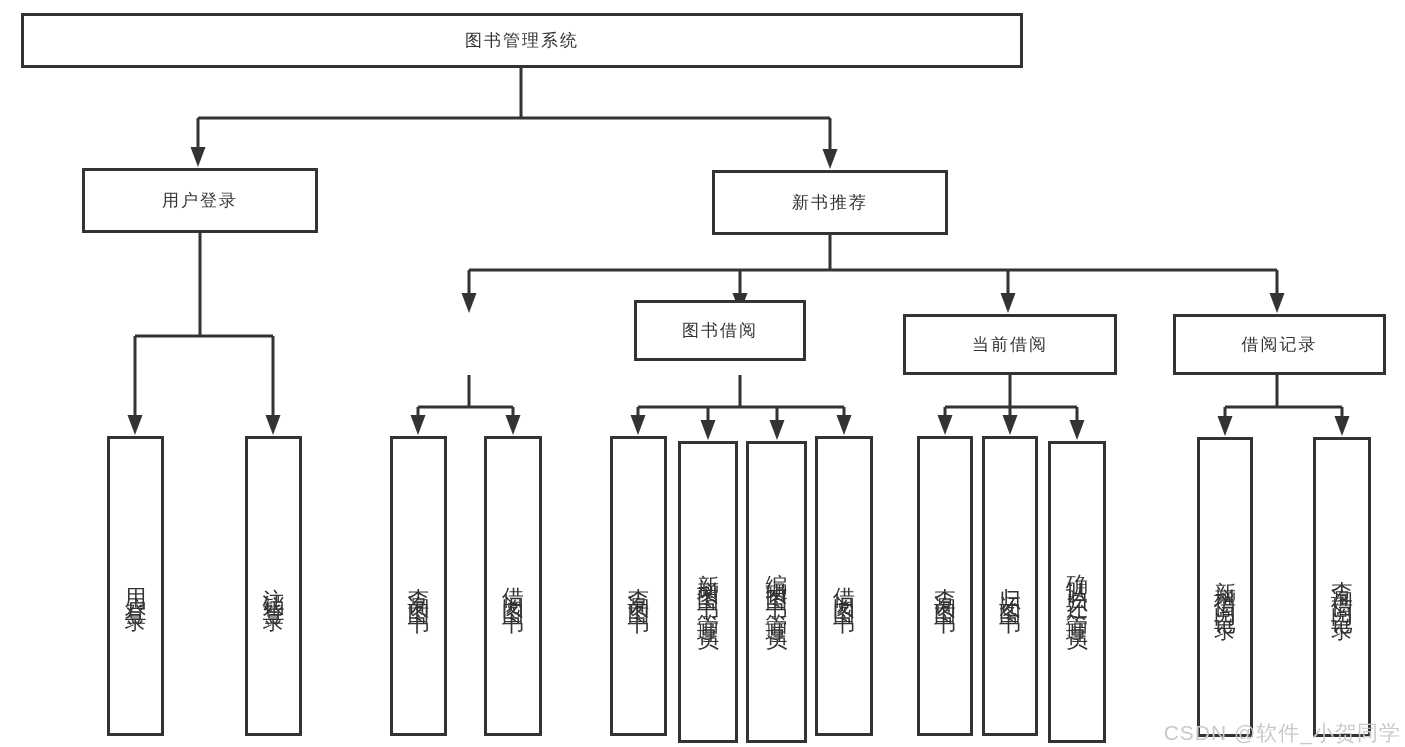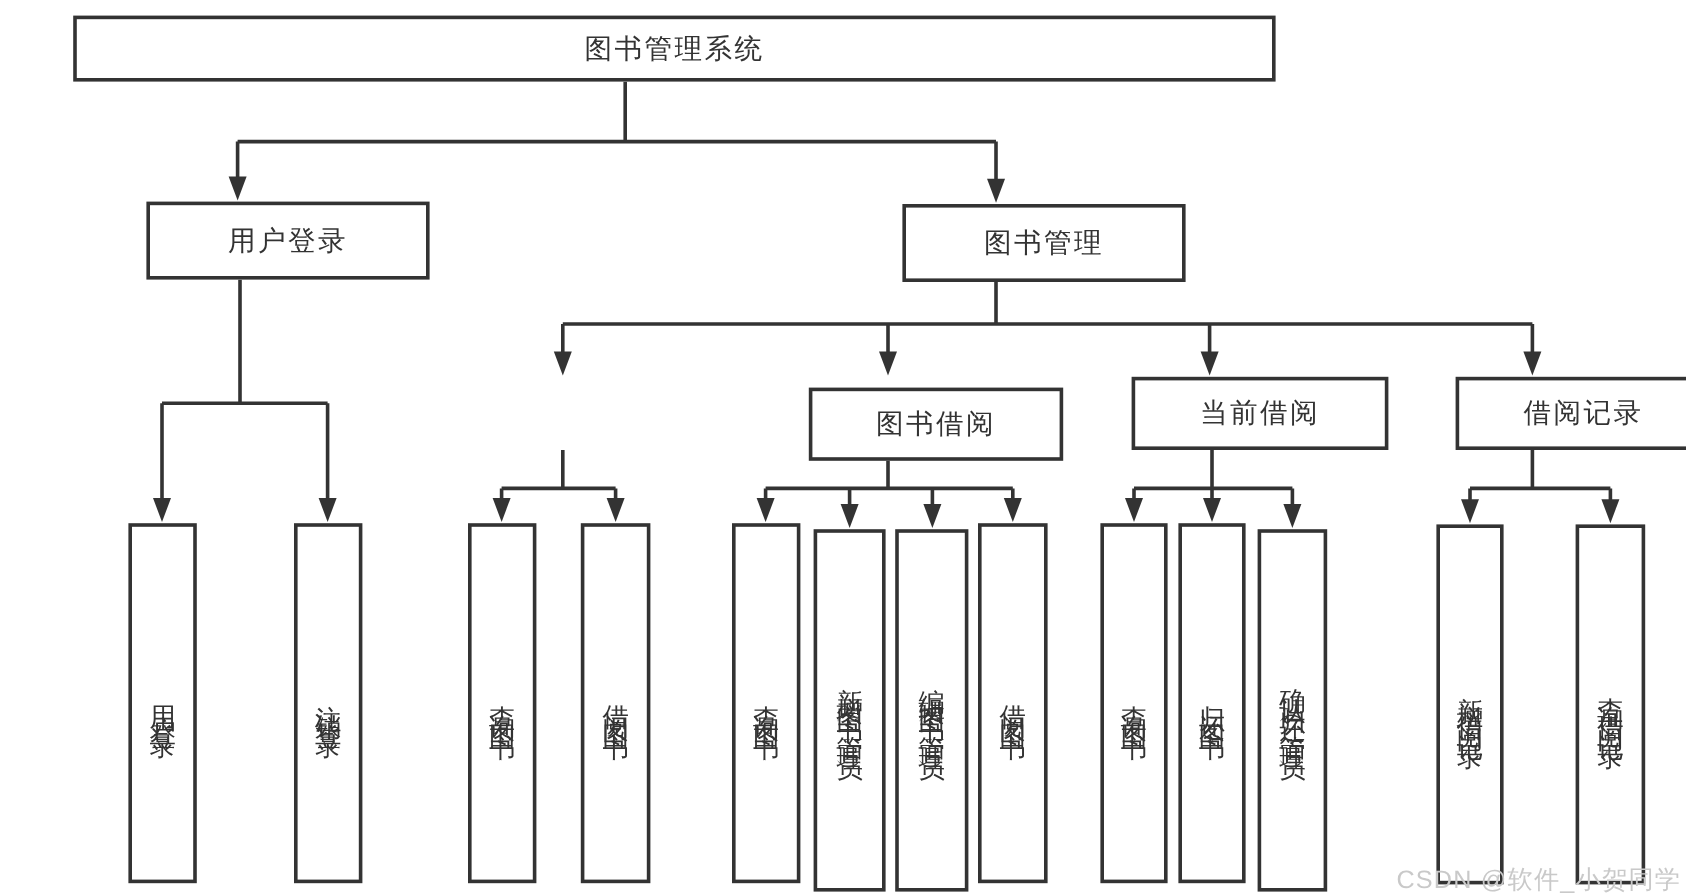--- a/index.html
+++ b/index.html
@@ -33,23 +33,22 @@
     position: absolute;
     box-sizing: border-box;
     border: 3px solid var(--line);
     background: #ffffff;
     display: flex;
     align-items: center;
     justify-content: center;
     color: var(--text);
   }
   .hbox {
-    font-size: 23px;
+    font-size: 17px;
     letter-spacing: 2px;
-    margin-left: 40px;
   }
   .vbox {
     writing-mode: vertical-rl;
     text-orientation: mixed;
     font-size: 22px;
     letter-spacing: 8px;
     line-height: 1;
   }
   .watermark {
     position: absolute;
@@ -101,23 +100,23 @@
       <polygon points="1010,435 1002.5,415 1017.5,415"></polygon>
       <polygon points="1077,440 1069.5,420 1084.5,420"></polygon>
       <polygon points="1225,436 1217.5,416 1232.5,416"></polygon>
       <polygon points="1342,436 1334.5,416 1349.5,416"></polygon>
     </g>
   </svg>
 
   <div class="node hbox" style="left:21px; top:13px; width:1002px; height:55px;">图书管理系统</div>
 
   <div class="node hbox" style="left:82px; top:168px; width:236px; height:65px;">用户登录</div>
-  <div class="node hbox" style="left:712px; top:170px; width:236px; height:65px;">图书管理</div>
+  <div class="node hbox" style="left:712px; top:170px; width:236px; height:65px;">新书推荐</div>
 
-  <div class="node hbox" style="left:634px; top:323px; width:212px; height:61px;">图书借阅</div>
+  <div class="node hbox" style="left:634px; top:300px; width:172px; height:61px;">图书借阅</div>
   <div class="node hbox" style="left:903px; top:314px; width:214px; height:61px;">当前借阅</div>
   <div class="node hbox" style="left:1173px; top:314px; width:213px; height:61px;">借阅记录</div>
 
   <div class="node vbox" style="left:107px; top:436px; width:57px; height:300px;">用户登录</div>
   <div class="node vbox" style="left:245px; top:436px; width:57px; height:300px;">注销登录</div>
 
   <div class="node vbox" style="left:390px; top:436px; width:57px; height:300px;">查询图书</div>
   <div class="node vbox" style="left:484px; top:436px; width:58px; height:300px;">借阅图书</div>
 
   <div class="node vbox" style="left:610px; top:436px; width:57px; height:300px;">查询图书</div>

